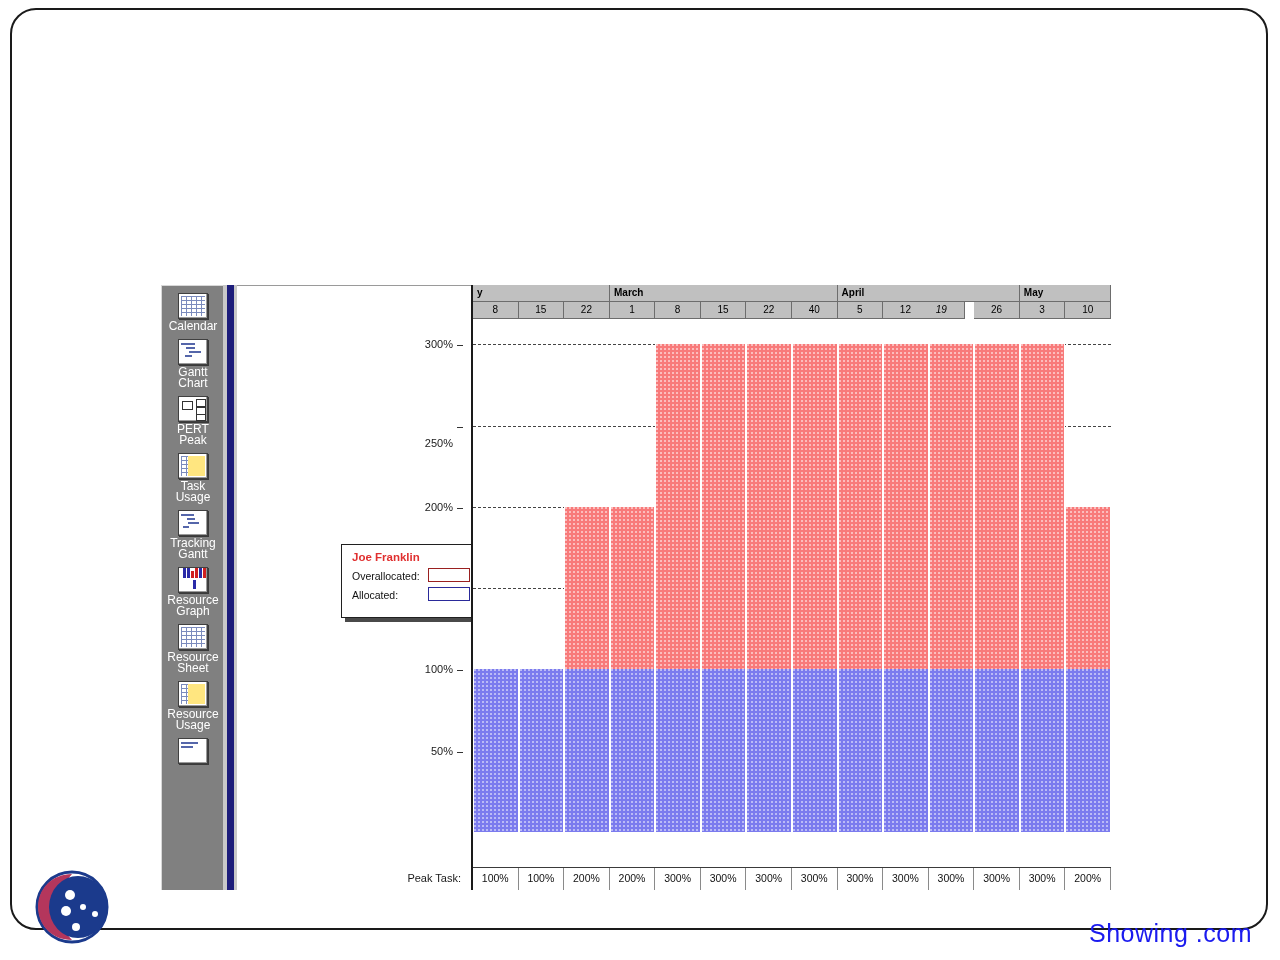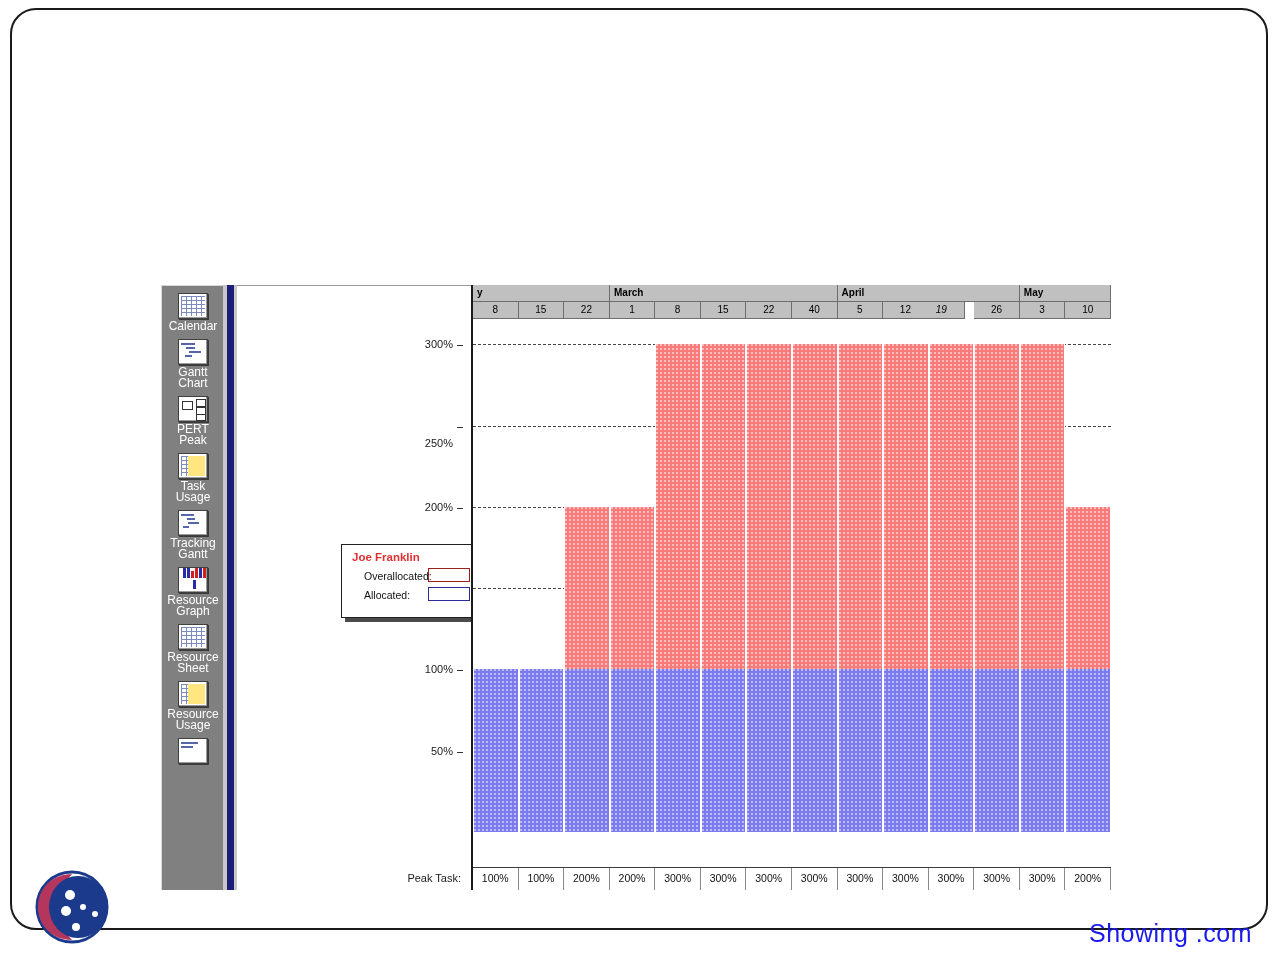--- a/index.html
+++ b/index.html
@@ -123,21 +123,21 @@
     width: 136px; height: 72px;
     background: #ffffff;
     border: 1px solid #202020;
     box-shadow: 4px 4px 0 #4a4a4a;
   }
   #legend-name {
     color: #e03030; font-weight: bold; font-size: 11.5px;
     margin: 6px 0 3px 10px;
   }
   .legend-row {
-    position: relative; height: 19px; margin-left: 22px;
+    position: relative; height: 19px; margin-left: 10px;
   }
   .legend-row .lr-text { font-size: 10.5px; color: #111; line-height: 19px; }
   .legend-row .lr-swatch {
     position: absolute; right: 8px; top: 2px;
     width: 42px; height: 14px;
     border: 1px solid #9a2020;
     box-sizing: border-box;
   }
   .legend-row .lr-swatch.blue { border-color: #2a2a9a; }
   

